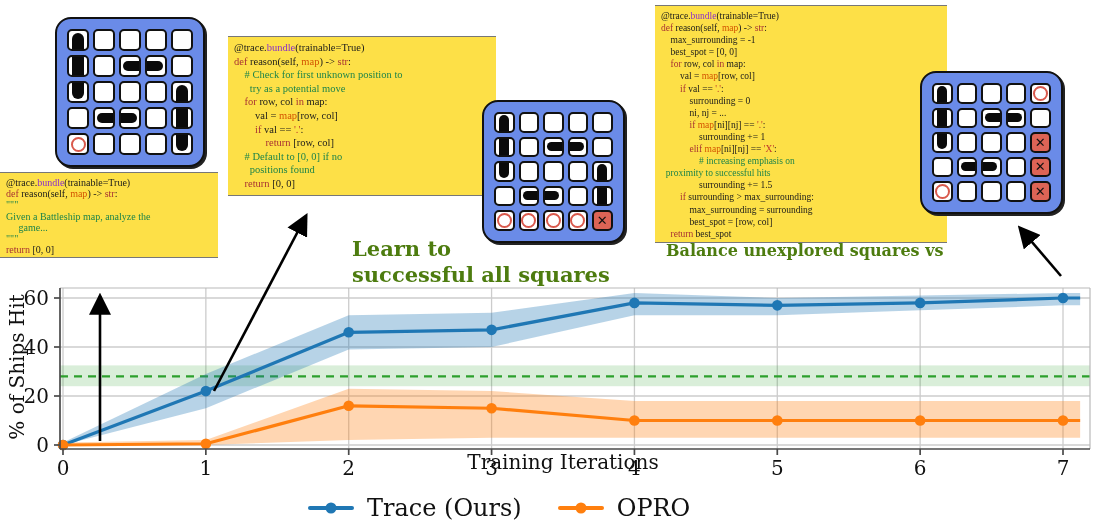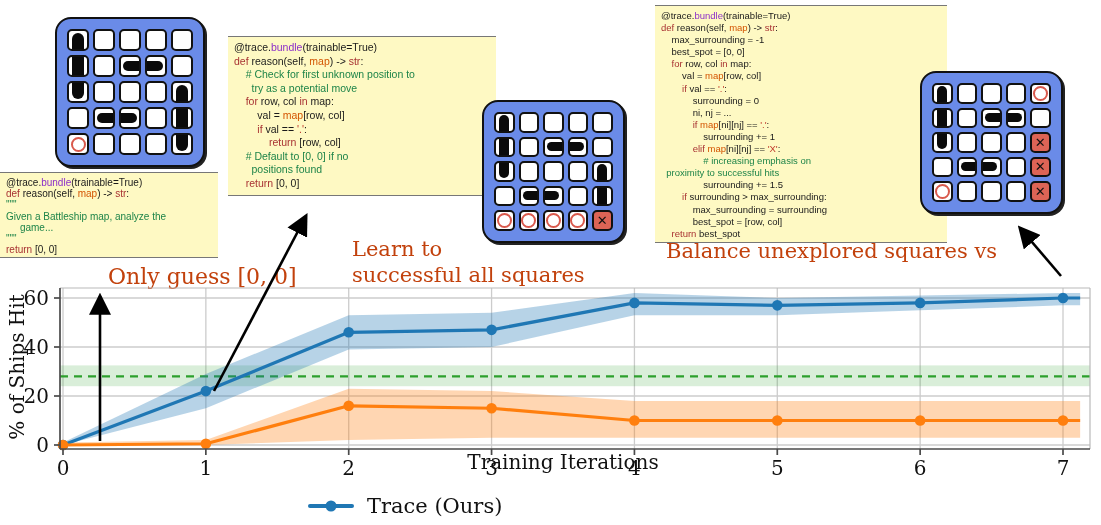--- a/index.html
+++ b/index.html
@@ -1,21 +1,21 @@
 <!DOCTYPE html>
 <html><head>
 <meta charset="utf-8">
 <style>
   html,body{margin:0;padding:0;background:#fff;}
   .canvas{position:relative;width:1101px;height:525px;background:#ffffff;overflow:hidden;
           font-family:"DejaVu Serif",serif;}
 
   
-  .code-block{position:absolute;background:#fef9c3;border-top:1.5px solid #777;border-bottom:1.5px solid #777;
-              padding:4px 6px;font-family:Liberation Sans, sans-serif;white-space:pre;z-index:1;box-sizing:border-box;overflow:hidden;}
+  .code-block{position:absolute;background:#fde047;border-top:1.5px solid #777;border-bottom:1.5px solid #777;
+              padding:4px 6px;font-family:Liberation Serif, serif;white-space:pre;z-index:1;box-sizing:border-box;overflow:hidden;}
   .cl{white-space:pre;}
   .tk-p{color:#1a1a1a;}
   .tk-k{color:#a83232;}
   .tk-d{color:#8b2fc9;}
   .tk-c{color:#1e8449;}
   .tk-s{color:#c0392b;}
   .tk-m{color:#d35400;text-align:right;}
 
   
   .board{position:absolute;display:grid;grid-template-columns:repeat(5,var(--cell));grid-auto-rows:var(--cell);
@@ -26,39 +26,39 @@
   .bcell.hit{background:#dd6456;font-weight:bold;font-size:13px;color:#111;font-family:"DejaVu Sans",sans-serif;}
   .ship{position:absolute;background:#0a0a0a;}
   .ship-T{left:19%;right:19%;top:9%;bottom:-2px;border-radius:9px 9px 0 0;}
   .ship-M{left:19%;right:19%;top:-2px;bottom:-2px;border-radius:3px;}
   .ship-B{left:19%;right:19%;top:-2px;bottom:9%;border-radius:0 0 9px 9px;}
   .ship-L{top:23%;bottom:23%;left:13%;right:-2px;border-radius:9px 0 0 9px;}
   .ship-R{top:23%;bottom:23%;left:-2px;right:13%;border-radius:0 9px 9px 0;}
   .miss{width:11px;height:11px;border:2.5px solid #d9594c;border-radius:50%;}
 
   
-  .ann{position:absolute;font-weight:normal;color:#c2410c;z-index:3;line-height:26px;white-space:nowrap;}
+  .ann{position:absolute;font-weight:bold;color:#4d7c0f;z-index:3;line-height:26px;white-space:nowrap;}
   #ann-only{left:108px;top:264px;font-size:22px;}
   #ann-learn{left:352px;top:236px;font-size:21px;}
-  #ann-balance{left:666px;top:238px;font-size:21px;}
+  #ann-balance{left:666px;top:238px;font-size:16px;}
 
   
   #chart-svg{position:absolute;left:0;top:0;width:1101px;height:525px;z-index:4;pointer-events:none;}
   .grid{stroke:#cccccc;stroke-width:1.3;}
   .spine-light{stroke:#b9b9b9;stroke-width:1.2;}
   .spine-dark{stroke:#4a4a4a;stroke-width:1.7;}
   .ticktxt{font-family:"DejaVu Serif",serif;font-size:20px;fill:#111;}
 
   .axis-label{position:absolute;font-size:20px;color:#111;z-index:3;white-space:nowrap;}
   #xlabel{left:563px;top:450px;transform:translateX(-50%);}
   #ylabel{left:17px;top:367px;transform:translate(-50%,-50%) rotate(-90deg);}
 
   
   .legend{position:absolute;left:308px;top:494px;display:flex;align-items:center;gap:36px;z-index:3;}
-  .legend-item{display:flex;align-items:center;gap:13px;font-size:21px;color:#111;}
+  .legend-item{display:flex;align-items:center;gap:13px;font-size:24px;color:#111;}
   .lsw{position:relative;width:46px;height:4px;border-radius:2px;}
   .lsw::after{content:'';position:absolute;left:50%;top:50%;width:11px;height:11px;border-radius:50%;
               transform:translate(-50%,-50%);background:inherit;}
   .lsw-dash{width:44px;height:0;border-top:2.6px dashed #2ca02c;}
 </style>
 </head>
 <body>
 
 <div class="canvas">
 
@@ -207,36 +207,39 @@
       <div class="bcell"></div>
       <div class="bcell"></div>
       <div class="bcell"></div>
       <div class="bcell hit">✕</div>
     </div>
 
   <div class="code-block" style="left:0;top:172px;width:218px;height:86px;font-size:10px;line-height:11.2px;"><div class="cl"><span class="tk-p">@trace.</span><span class="tk-d">bundle</span><span class="tk-p">(trainable=True)</span></div><div class="cl"><span class="tk-k">def </span><span class="tk-p">reason(self, </span><span class="tk-m">map</span><span class="tk-p">) -&gt; </span><span class="tk-k">str</span><span class="tk-p">:</span></div><div class="cl"><span class="tk-c">"""</span></div><div class="cl"><span class="tk-c">Given a Battleship map, analyze the</span></div><div class="cl"><span class="tk-c">     game...</span></div><div class="cl"><span class="tk-c">"""</span></div><div class="cl"><span class="tk-k">return</span><span class="tk-p"> [0, 0]</span></div></div>
   <div class="code-block" style="left:228px;top:36px;width:268px;height:160px;font-size:10.5px;line-height:13.6px;"><div class="cl"><span class="tk-p">@trace.</span><span class="tk-d">bundle</span><span class="tk-p">(trainable=True)</span></div><div class="cl"><span class="tk-k">def </span><span class="tk-p">reason(self, </span><span class="tk-m">map</span><span class="tk-p">) -&gt; </span><span class="tk-k">str</span><span class="tk-p">:</span></div><div class="cl"><span class="tk-c">    # Check for first unknown position to</span></div><div class="cl"><span class="tk-c">      try as a potential move</span></div><div class="cl"><span class="tk-k">    for</span><span class="tk-p"> row, col </span><span class="tk-k">in</span><span class="tk-p"> map:</span></div><div class="cl"><span class="tk-p">        val = </span><span class="tk-m">map</span><span class="tk-p">[row, col]</span></div><div class="cl"><span class="tk-k">        if</span><span class="tk-p"> val == </span><span class="tk-s">'.'</span><span class="tk-p">:</span></div><div class="cl"><span class="tk-k">            return</span><span class="tk-p"> [row, col]</span></div><div class="cl"><span class="tk-c">    # Default to [0, 0] if no</span></div><div class="cl"><span class="tk-c">      positions found</span></div><div class="cl"><span class="tk-k">    return</span><span class="tk-p"> [0, 0]</span></div></div>
   <div class="code-block" style="left:655px;top:5px;width:292px;height:238px;font-size:9.5px;line-height:12.1px;"><div class="cl"><span class="tk-p">@trace.</span><span class="tk-d">bundle</span><span class="tk-p">(trainable=True)</span></div><div class="cl"><span class="tk-k">def </span><span class="tk-p">reason(self, </span><span class="tk-m">map</span><span class="tk-p">) -&gt; </span><span class="tk-k">str</span><span class="tk-p">:</span></div><div class="cl"><span class="tk-p">    max_surrounding = -1</span></div><div class="cl"><span class="tk-p">    best_spot = [0, 0]</span></div><div class="cl"><span class="tk-k">    for</span><span class="tk-p"> row, col </span><span class="tk-k">in</span><span class="tk-p"> map:</span></div><div class="cl"><span class="tk-p">        val = </span><span class="tk-m">map</span><span class="tk-p">[row, col]</span></div><div class="cl"><span class="tk-k">        if</span><span class="tk-p"> val == </span><span class="tk-s">'.'</span><span class="tk-p">:</span></div><div class="cl"><span class="tk-p">            surrounding = 0</span></div><div class="cl"><span class="tk-p">            ni, nj = ...</span></div><div class="cl"><span class="tk-k">            if</span><span class="tk-p"> </span><span class="tk-m">map</span><span class="tk-p">[ni][nj] == </span><span class="tk-s">'.'</span><span class="tk-p">:</span></div><div class="cl"><span class="tk-p">                surrounding += 1</span></div><div class="cl"><span class="tk-k">            elif</span><span class="tk-p"> </span><span class="tk-m">map</span><span class="tk-p">[ni][nj] == </span><span class="tk-s">'X'</span><span class="tk-p">:</span></div><div class="cl"><span class="tk-c">                # increasing emphasis on</span></div><div class="cl"><span class="tk-c">  proximity to successful hits</span></div><div class="cl"><span class="tk-p">                surrounding += 1.5</span></div><div class="cl"><span class="tk-k">        if</span><span class="tk-p"> surrounding &gt; max_surrounding:</span></div><div class="cl"><span class="tk-p">            max_surrounding = surrounding</span></div><div class="cl"><span class="tk-p">            best_spot = [row, col]</span></div><div class="cl"><span class="tk-k">    return</span><span class="tk-p"> best_spot</span></div></div>
 
-  <div class="ann" id="ann-only">Only guess [0, 0]</div>
   <div class="ann" id="ann-learn">
     <div>Learn to</div>
     <div>successful all squares</div>
   </div>
   <div class="ann" id="ann-balance">
     <div>Balance unexplored squares vs</div>
   </div>
 
   <div class="axis-label" id="xlabel">Training Iterations</div>
   <div class="axis-label" id="ylabel">% of Ships Hit</div>
 
   <div class="legend">
     <div class="legend-item">
       <span class="lsw" style="background: rgb(31, 119, 180);"></span>
       <span>Trace (Ours)</span>
+    </div>
+    <div class="legend-item">
+      <span class="lsw" style="background: rgb(255, 127, 14);"></span>
+      <span>OPRO</span>
     </div>
   </div>
 
   <svg id="chart-svg" viewBox="0 0 1101 525">
       <defs>
         <marker id="ah" viewBox="0 0 10 10" refX="8.5" refY="5" markerWidth="8.5" markerHeight="8.5" orient="auto-start-reverse">
           <path d="M0,0L10,5L0,10z" fill="#000"></path>
         </marker>
       </defs>
       <g>

